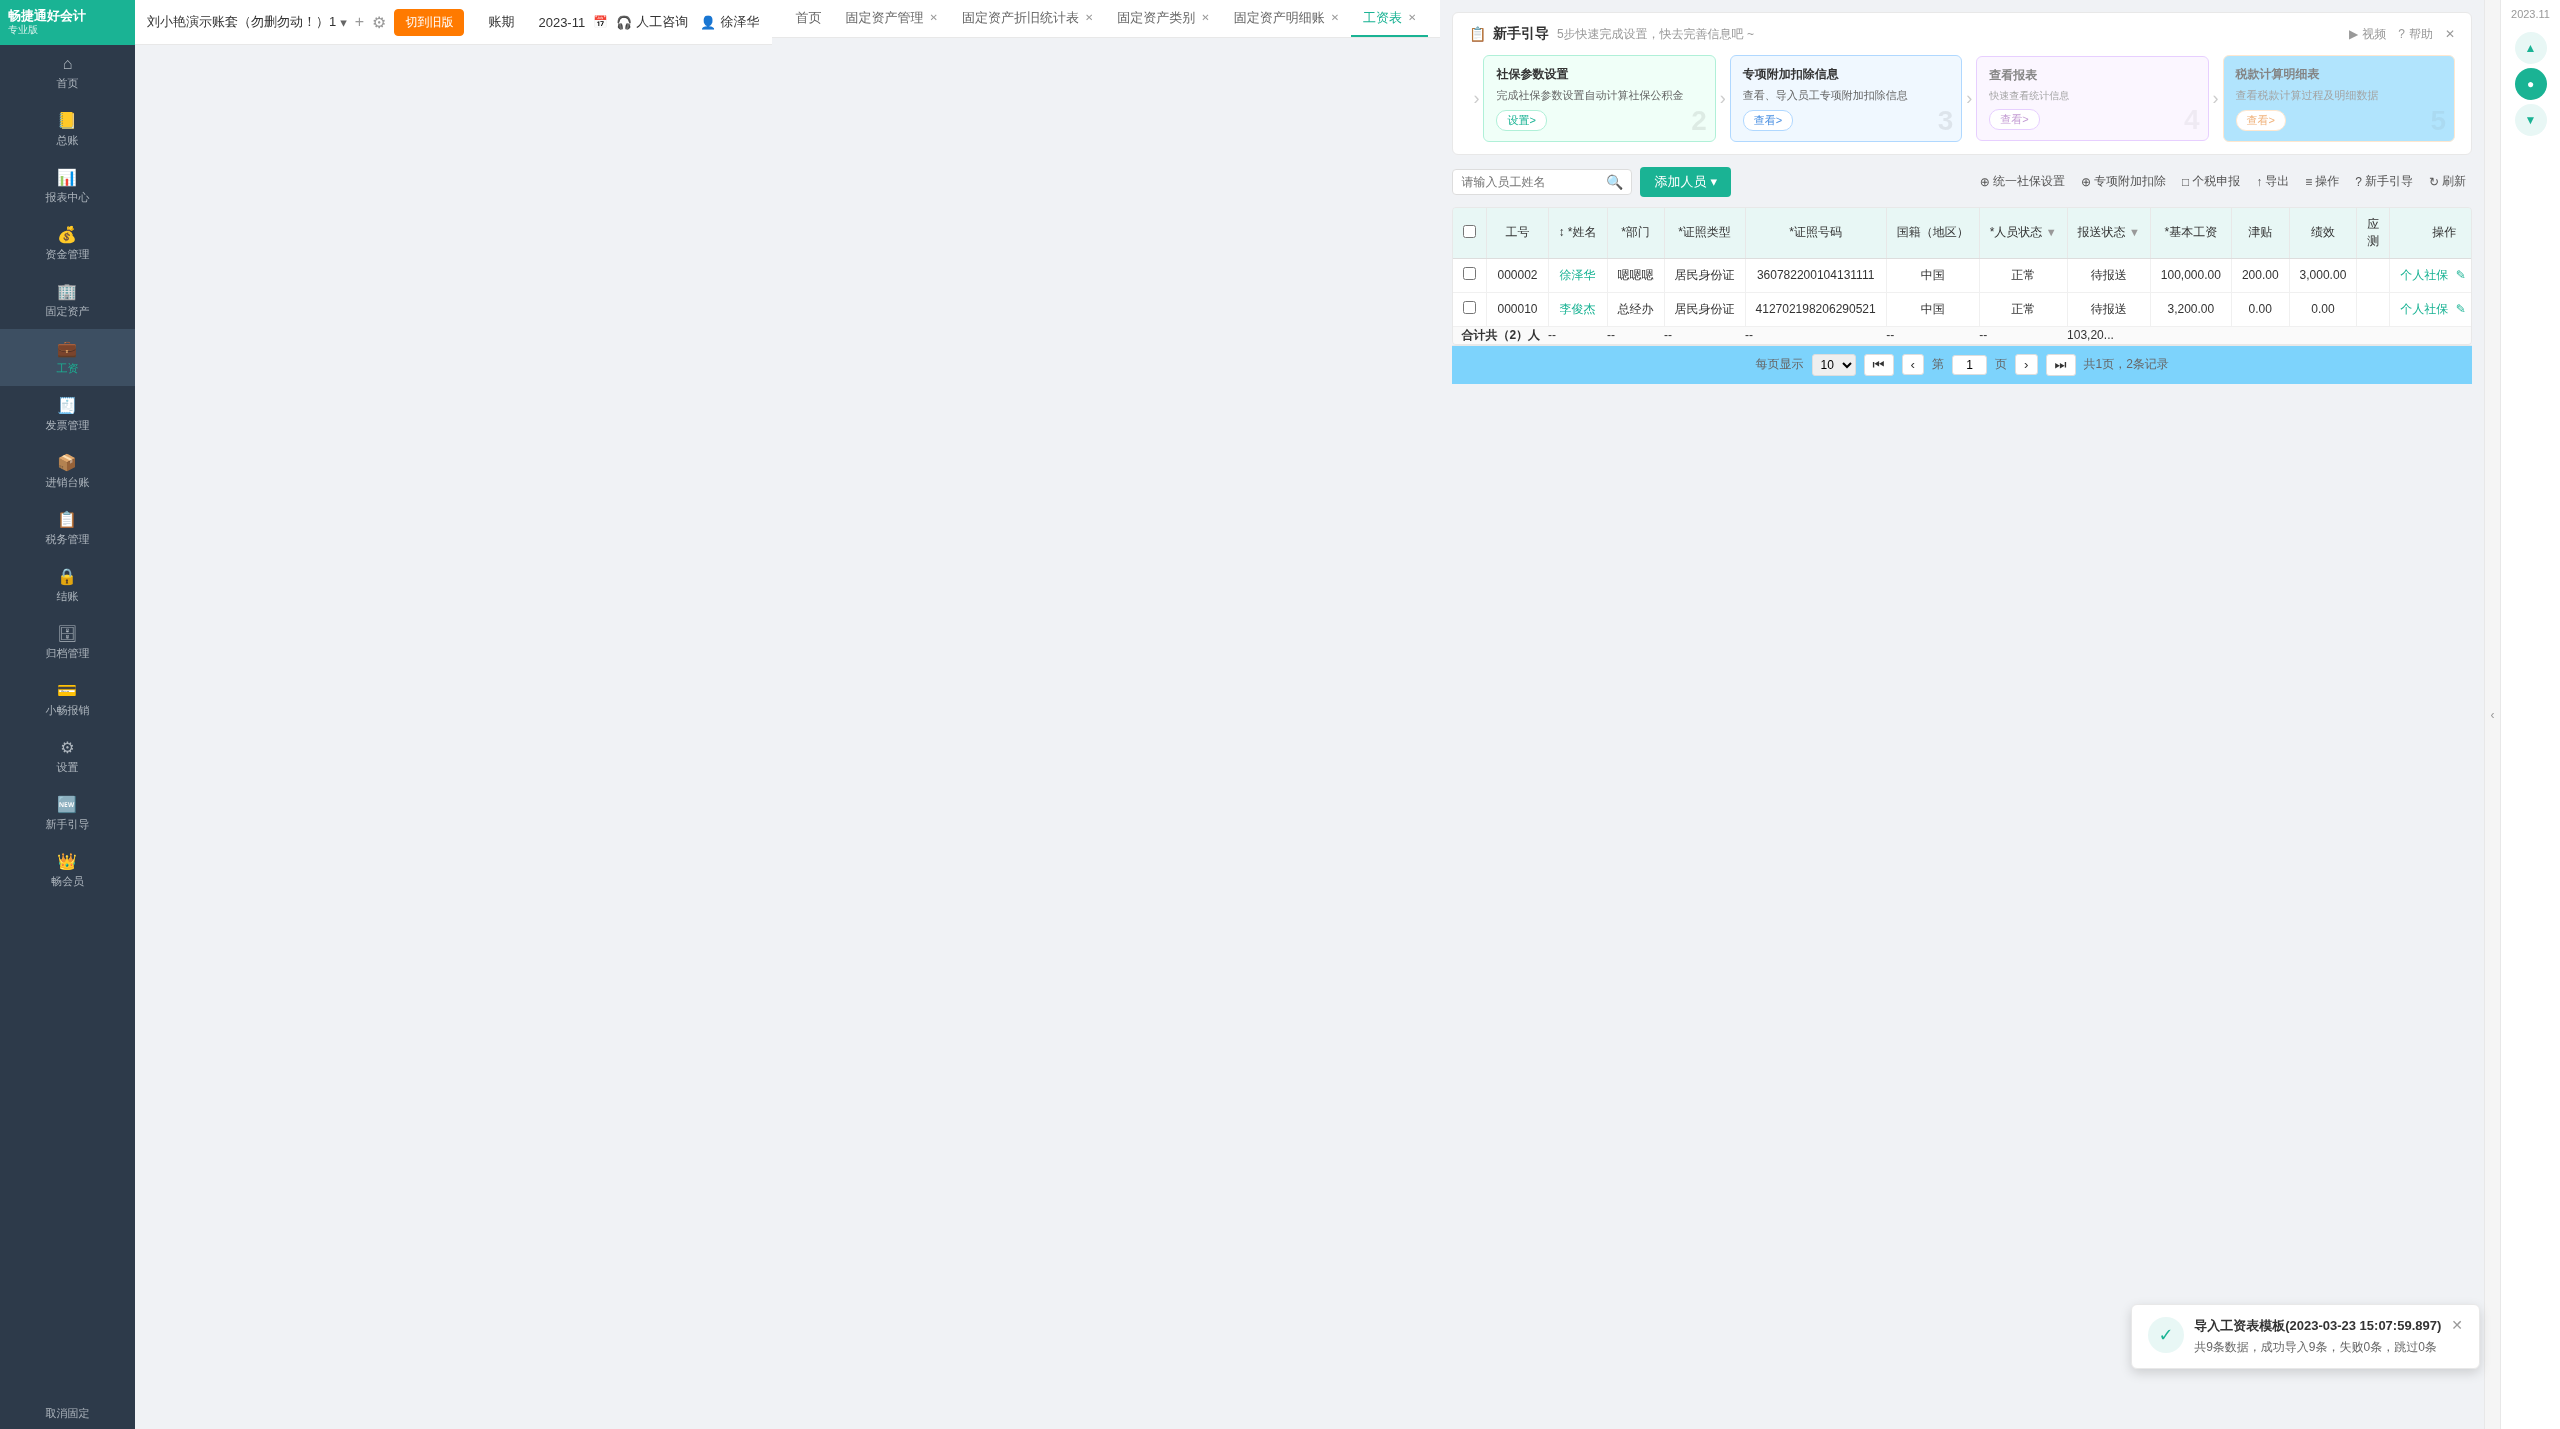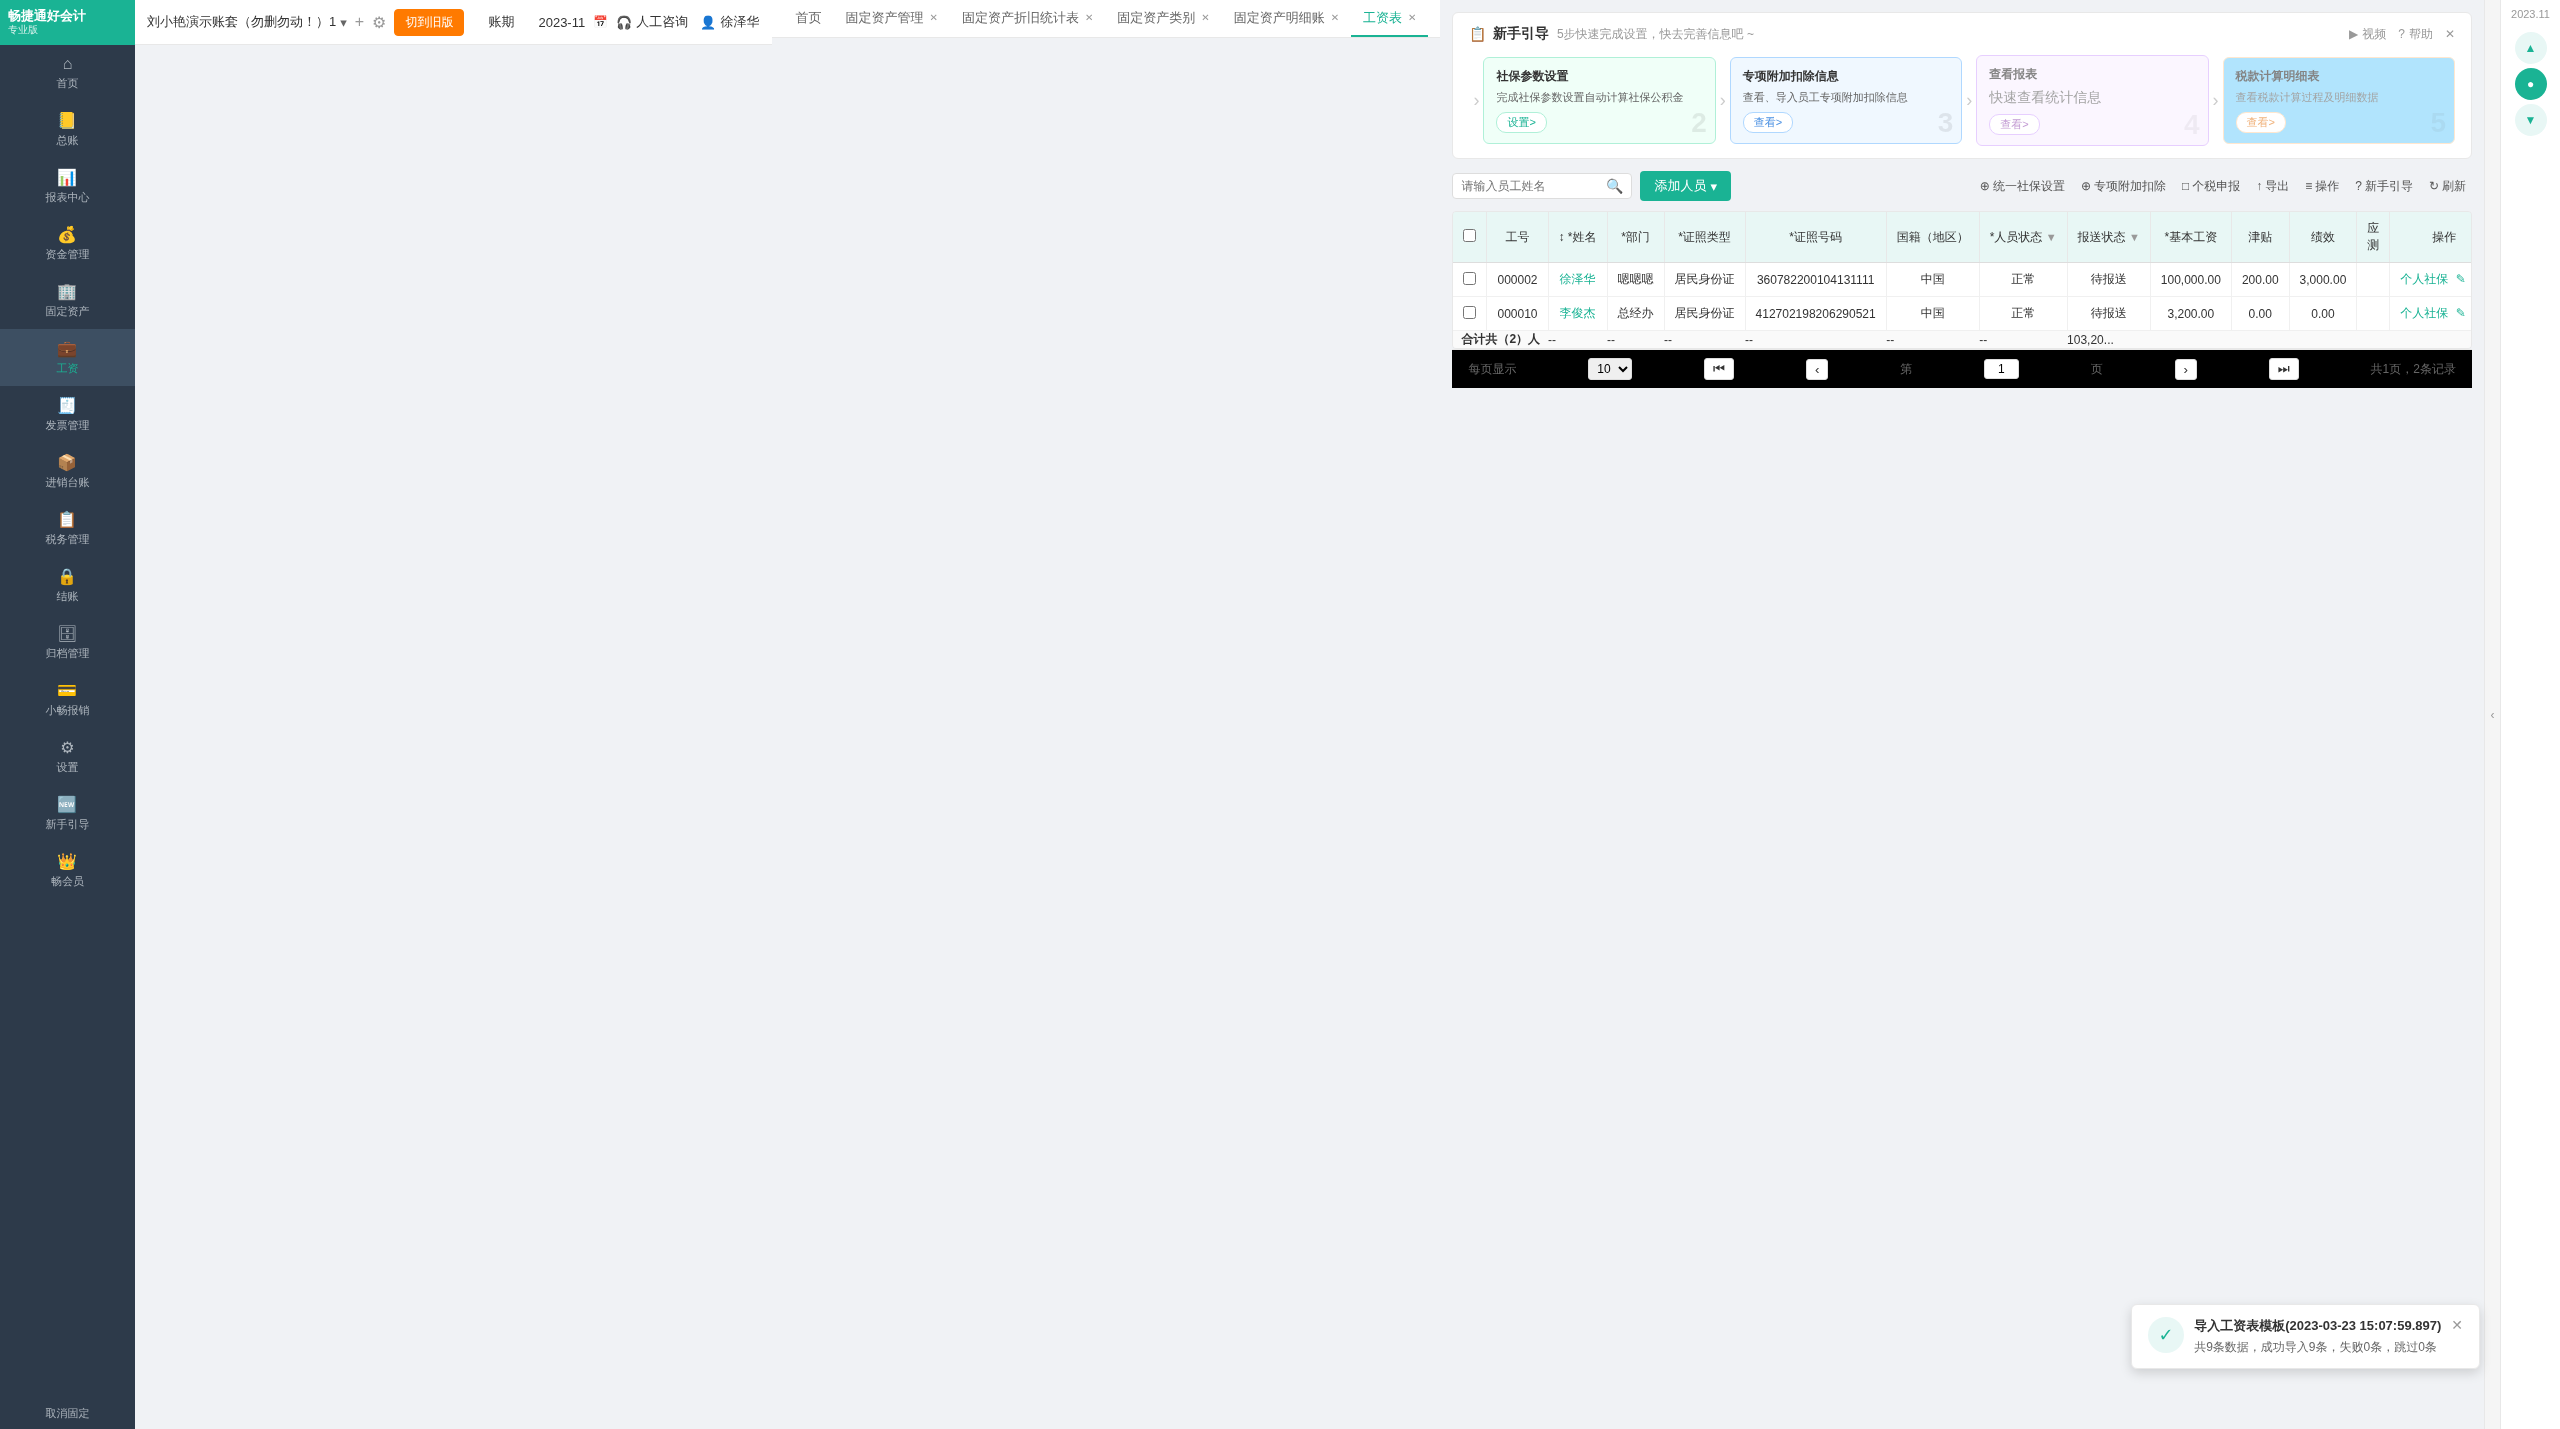--- a/index.html
+++ b/index.html
@@ -58,21 +58,21 @@
     
     .table-wrap { background: white; border-radius: 4px; border: 1px solid #e8e8e8; overflow: auto; }
     table { width: 100%; border-collapse: collapse; font-size: 12px; }
     thead th { background: #e8f7f5; padding: 8px 10px; text-align: center; font-weight: normal; color: #333; border-bottom: 1px solid #ddd; border-right: 1px solid #e8e8e8; white-space: nowrap; }
     thead th:last-child { border-right: none; }
     tbody td { padding: 8px 10px; text-align: center; border-bottom: 1px solid #f0f0f0; border-right: 1px solid #f0f0f0; color: #333; white-space: nowrap; }
     tbody td:last-child { border-right: none; }
     .td-link { color: #1ab394; cursor: pointer; text-decoration: none; }
 
     
-    .pagination { display: flex; align-items: center; justify-content: space-between; padding: 8px 16px; background: #000000; border-top: 1px solid #e8e8e8; gap: 8px; font-size: 12px; color: #666; }
+    .pagination { display: flex; align-items: center; justify-content: center; padding: 8px 16px; background: #7dd3fc; border-top: 1px solid #e8e8e8; gap: 8px; font-size: 12px; color: #666; }
     .page-btn { border: 1px solid #ddd; background: white; padding: 2px 8px; border-radius: 3px; cursor: pointer; color: #333; }
     .page-btn:disabled { color: #ccc; cursor: not-allowed; }
     .page-input { border: 1px solid #ddd; border-radius: 3px; width: 35px; text-align: center; padding: 2px 4px; font-size: 12px; }
 
     
     .statusbar { background: white; border-top: 1px solid #e8e8e8; padding: 4px 16px; display: flex; align-items: center; gap: 16px; font-size: 11px; color: #666; flex-shrink: 0; }
     .status-badge { background: #ff4d4f; color: white; padding: 1px 6px; border-radius: 3px; font-size: 11px; }
     .status-link { color: #1ab394; cursor: pointer; margin-left: auto; }
 
     
@@ -265,21 +265,21 @@
               <span style="color: rgb(204, 204, 204); font-size: 18px; flex-shrink: 0; padding: 0px 4px;">›</span>
               <div style="flex: 1 1 0%; padding: 10px 12px; border-radius: 6px; position: relative; min-height: 80px; background: rgb(240, 248, 255); border: 1px solid rgb(176, 216, 255); opacity: 1;">
     <div style="font-size:12px;font-weight:bold;color:#333;margin-bottom:4px;">专项附加扣除信息</div>
     <div style="font-size:11px;color:#666;line-height:1.5;">查看、导入员工专项附加扣除信息</div>
     <button style="margin-top:6px;background:white;border:1px solid #b0d8ff;padding:2px 10px;border-radius:10px;cursor:pointer;font-size:11px;color:#4a90e2;">查看&gt;</button>
     <span style="font-size:28px;font-weight:bold;color:rgba(0,0,0,0.08);position:absolute;bottom:4px;right:8px;">3</span>
   </div>
               <span style="color: rgb(204, 204, 204); font-size: 18px; flex-shrink: 0; padding: 0px 4px;">›</span>
               <div style="flex: 1 1 0%; padding: 10px 12px; border-radius: 6px; position: relative; min-height: 80px; background: rgb(248, 240, 255); border: 1px solid rgb(216, 176, 255); opacity: 0.6;">
     <div style="font-size:12px;font-weight:bold;color:#333;margin-bottom:4px;">查看报表</div>
-    <div style="font-size:14px;color:#666;line-height:1.5;">快速查看统计信息</div>
+    <div style="font-size:10px;color:#666;line-height:1.5;">快速查看统计信息</div>
     <button style="margin-top:6px;background:white;border:1px solid #d8b0ff;padding:2px 10px;border-radius:10px;cursor:pointer;font-size:11px;color:#9b59b6;">查看&gt;</button>
     <span style="font-size:28px;font-weight:bold;color:rgba(0,0,0,0.08);position:absolute;bottom:4px;right:8px;">4</span>
   </div>
               <span style="color: rgb(204, 204, 204); font-size: 18px; flex-shrink: 0; padding: 0px 4px;">›</span>
               <div style="flex: 1 1 0%; padding: 10px 12px; border-radius: 6px; position: relative; min-height: 80px; background: #7dd3fc; border: 1px solid rgb(255, 216, 176); opacity: 0.6;">
     <div style="font-size:12px;font-weight:bold;color:#333;margin-bottom:4px;">税款计算明细表</div>
     <div style="font-size:11px;color:#666;line-height:1.5;">查看税款计算过程及明细数据</div>
     <button style="margin-top:6px;background:white;border:1px solid #ffd8b0;padding:2px 10px;border-radius:10px;cursor:pointer;font-size:11px;color:#e67e22;">查看&gt;</button>
     <span style="font-size:28px;font-weight:bold;color:rgba(0,0,0,0.08);position:absolute;bottom:4px;right:8px;">5</span>
   </div>

